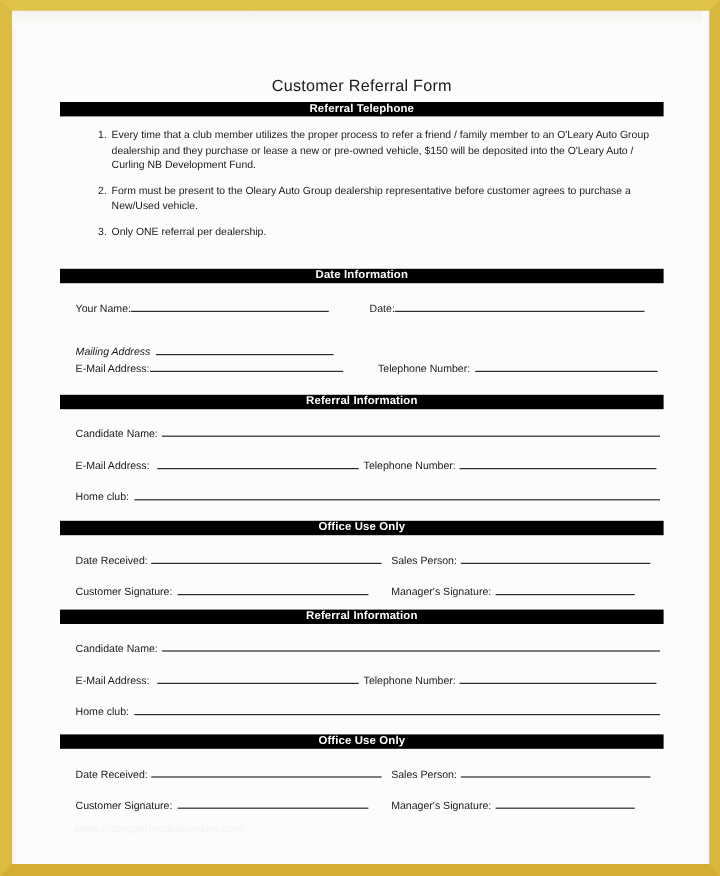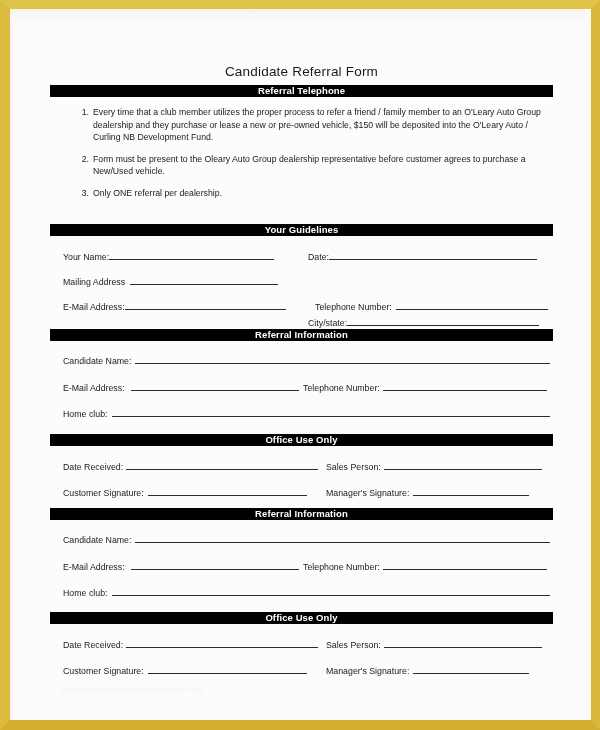--- a/index.html
+++ b/index.html
@@ -178,55 +178,55 @@
 <body>
 
 <div id="frame">
   <div id="frame-inner-gold"></div>
 
   <div id="page">
     <div id="sheet-top-tint"></div>
 
     <div id="content">
 
-      <h1 class="doc-title">Candidate Referral Form</h1>
+      <h1 class="doc-title">Customer Referral Form</h1>
 
       <div class="bar" style="top:76px;">Referral Telephone</div>
 
       <div class="guidelines" style="top:97px;">
         <ol class="g-list">
           <li>
             <span class="num">1.</span>
             <span>Every time that a club member utilizes the proper process to refer a friend / family member to an O'Leary Auto Group dealership and they purchase or lease a new or pre-owned vehicle, $150 will be deposited into the O'Leary Auto / Curling NB Development Fund.</span>
           </li>
           <li>
             <span class="num">2.</span>
             <span>Form must be present to the Oleary Auto Group dealership representative before customer agrees to purchase a New/Used vehicle.</span>
           </li>
           <li>
             <span class="num">3.</span>
             <span>Only ONE referral per dealership.</span>
           </li>
         </ol>
       </div>
 
-      <div class="bar" style="top:215px;">Your Guidelines</div>
+      <div class="bar" style="top:215px;">Date Information</div>
 
       <div class="row" style="top:241px;">
         <span class="fld" style="left:258px;">
           <span class="lbl">Date:</span>
           <span class="rule" style="width:208px;"></span>
         </span>
         <span class="fld" style="left:13px;">
           <span class="lbl">Your Name:</span>
           <span class="rule" style="width:165px;"></span>
         </span>
       </div>
 
-      <div class="row" style="top:266px;">
+      <div class="row" style="top:277px;font-style:italic;">
         <span class="fld" style="left:13px;">
           <span class="lbl">Mailing Address</span>
           <span class="rule" style="width:148px;margin-left:5px;"></span>
         </span>
         <span class="fld" style="left:258px;margin-top:41px;">
           <span class="lbl">City/state:</span>
           <span class="rule" style="width:192px;"></span>
         </span>
       </div>
 

